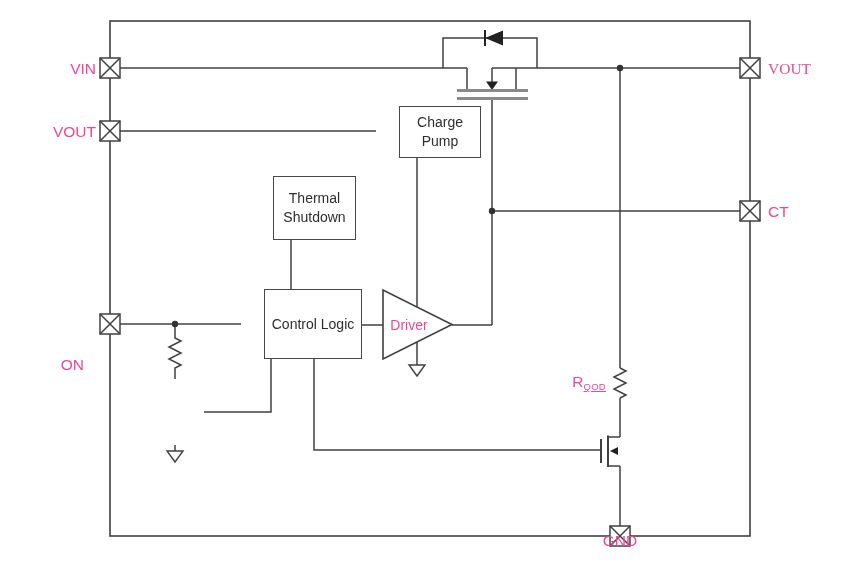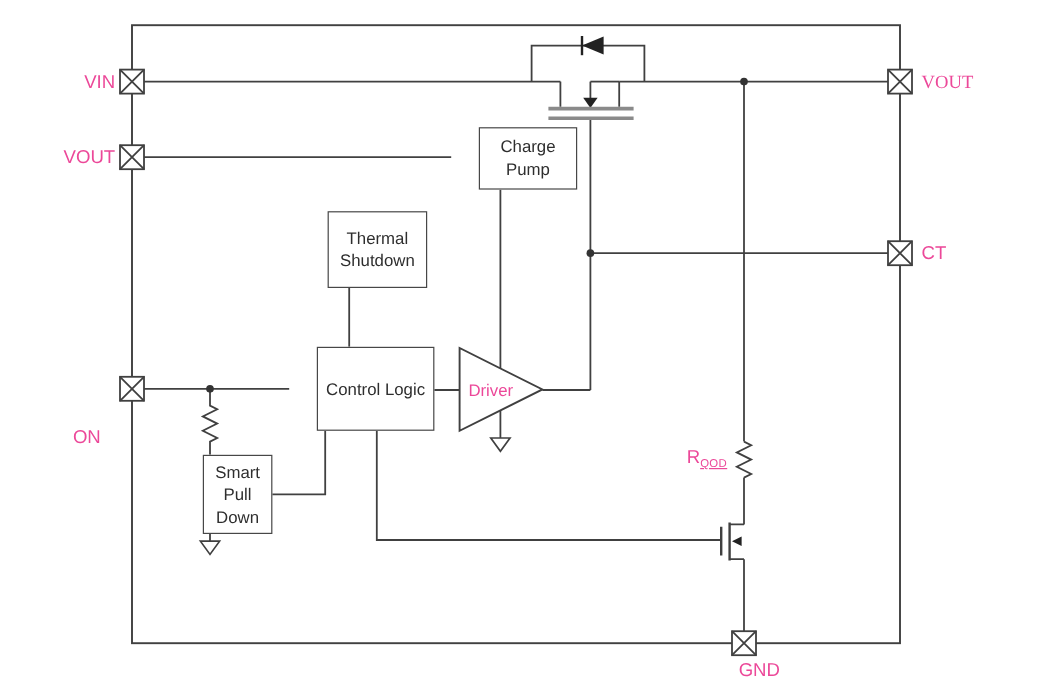--- a/index.html
+++ b/index.html
@@ -137,28 +137,25 @@
   </div>
 
   <div class="block" style="left:250px;top:176px;width:83px;height:64px;">
     <span>Thermal Shutdown</span>
   </div>
 
   <div class="block" style="left:241px;top:289px;width:98px;height:70px;">
     <span>Control Logic</span>
   </div>
 
-  <div class="block" style="left:146px;top:379px;width:58px;height:66px;">
-    <span>Smart Pull Down</span>
-  </div>
 
   <div class="lbl c-align" style="left:384px;top:317px;width:50px;font-size:14px;background:transparent;">Driver</div>
 
   <div class="lbl r-align" style="left:50px;top:60px;width:46px;">VIN</div>
   <div class="lbl r-align" style="left:36px;top:123px;width:60px;">VOUT</div>
   <div class="lbl r-align" style="left:44px;top:316px;width:40px;margin-top:40px;">ON</div>
   <div class="lbl" style="left:768px;top:60px;font-family:Liberation Serif, serif;">VOUT</div>
   <div class="lbl" style="left:768px;top:203px;text-align:right;">CT</div>
-  <div class="lbl c-align" style="left:590px;top:550px;width:60px;text-align:right;">GND</div>
+  <div class="lbl c-align" style="left:590px;top:532px;width:60px;">GND</div>
 
   <div class="lbl r-align" style="left:550px;top:373px;width:56px;"><span>R</span><span class="sub">QOD</span></div>
 
 </div>
 
 </body></html>

